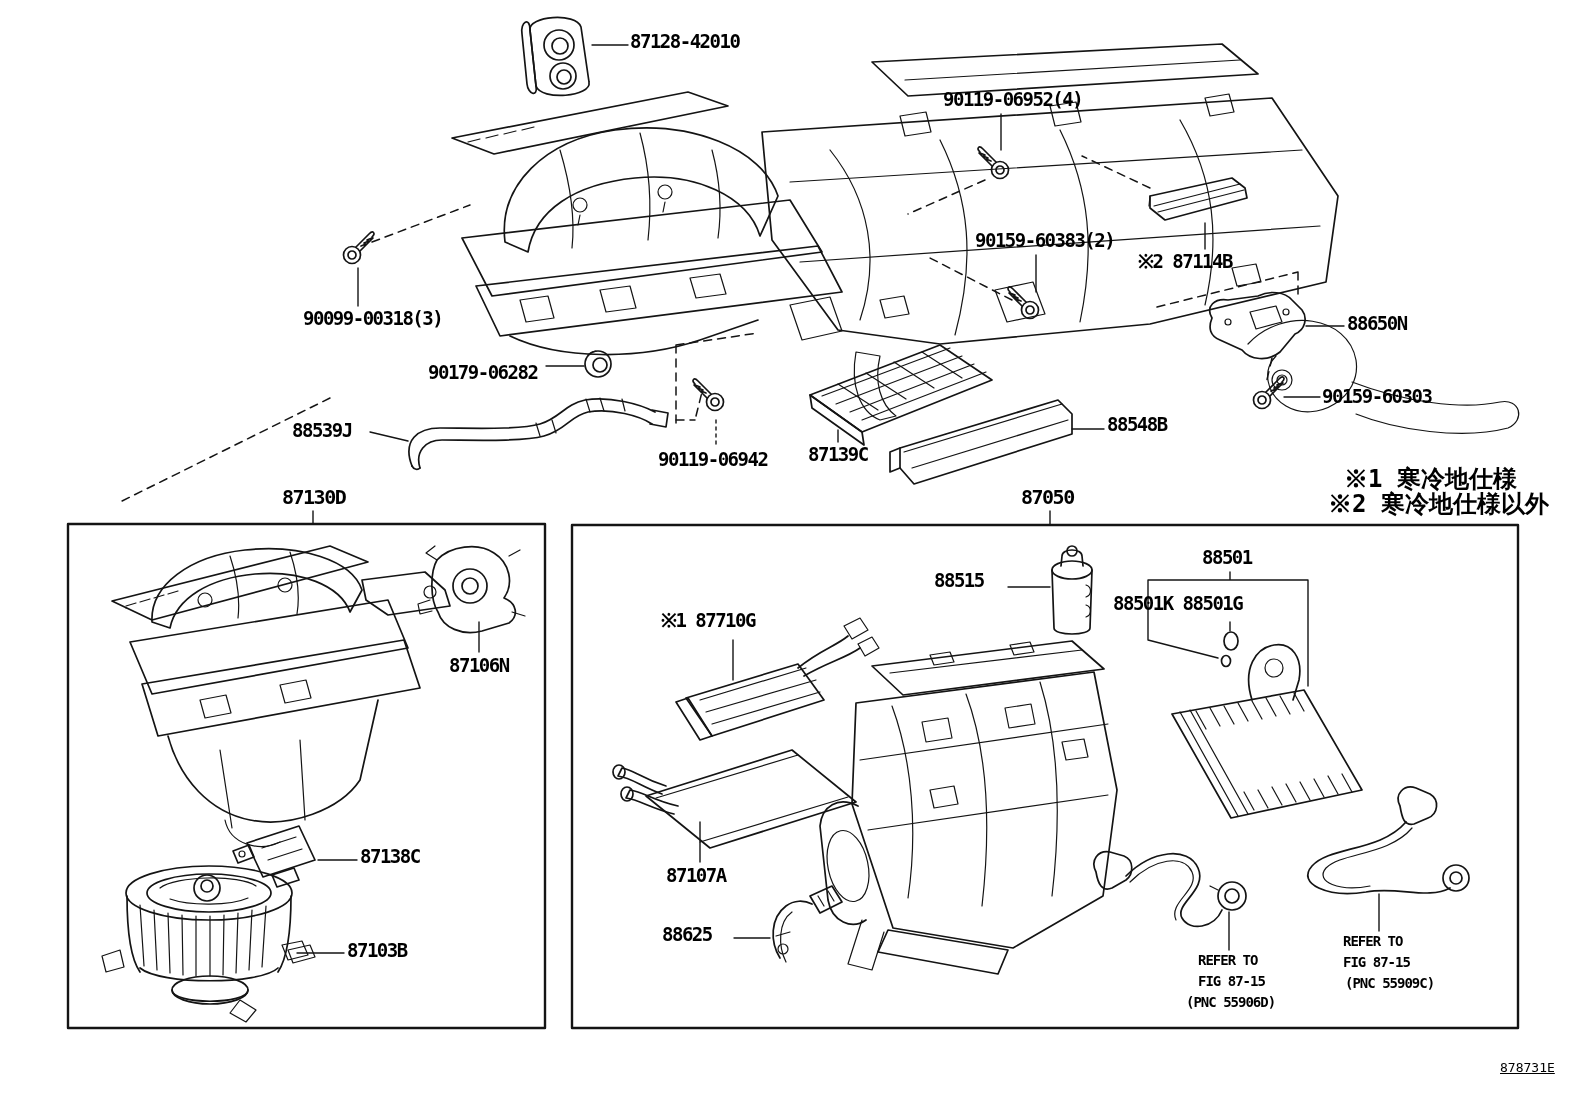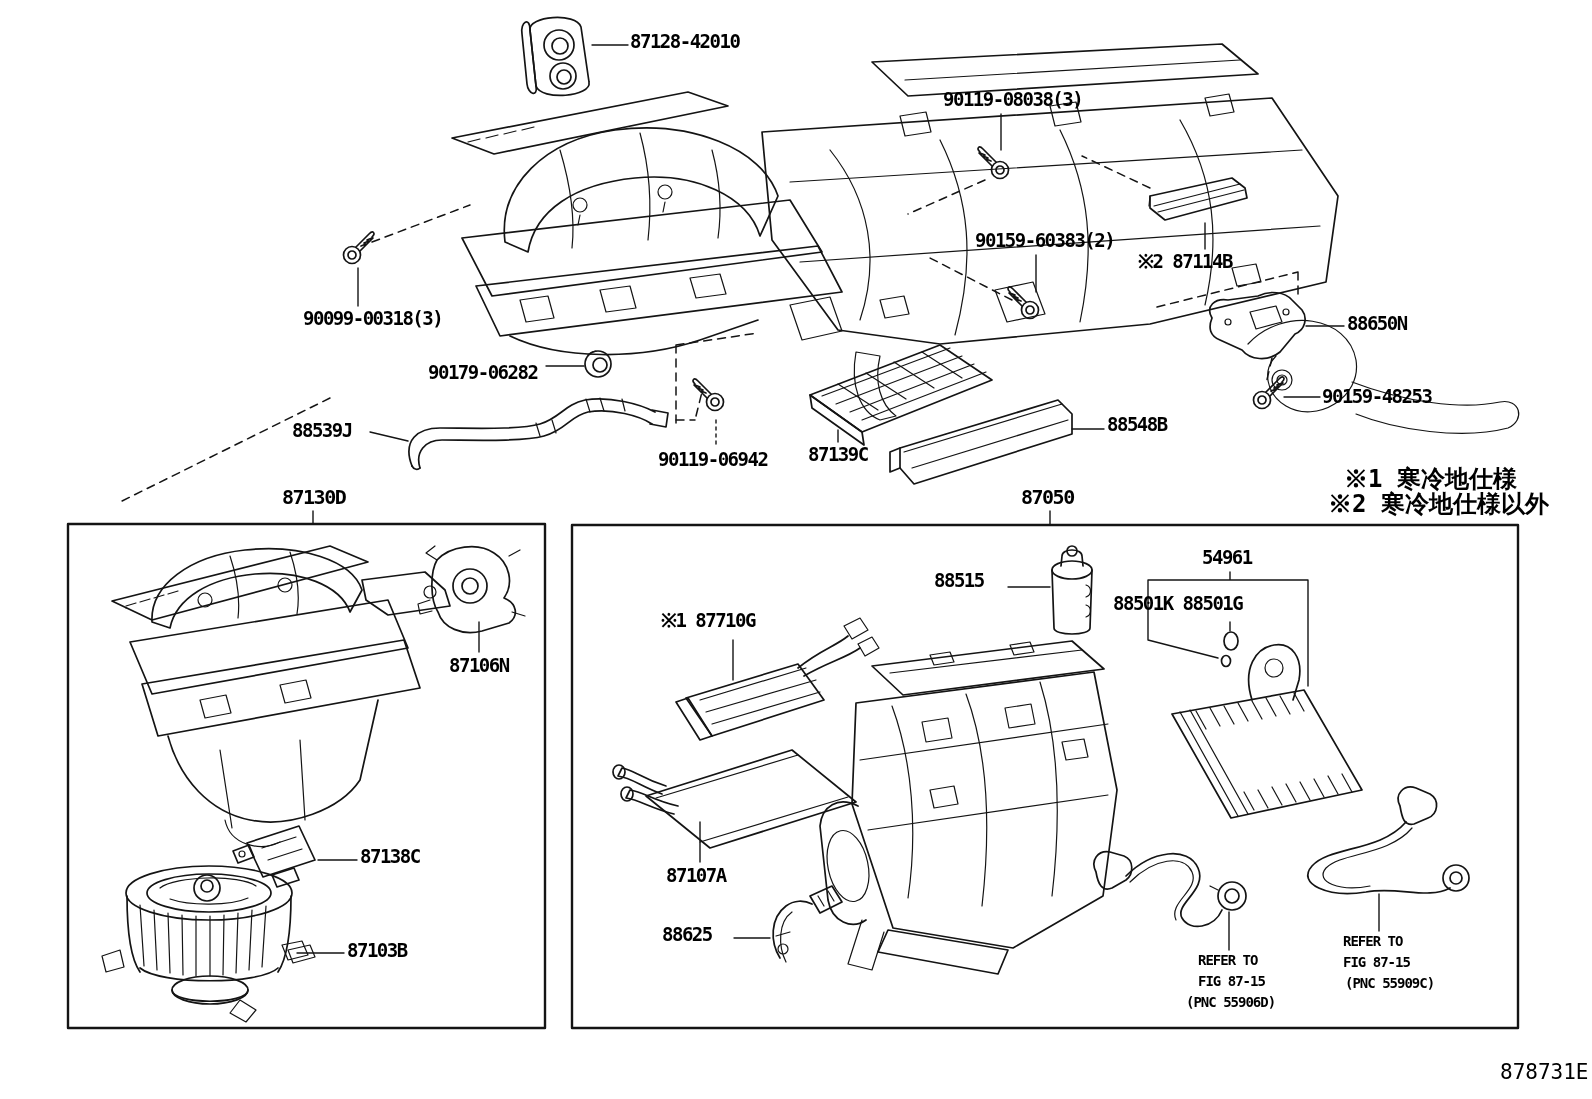--- a/index.html
+++ b/index.html
@@ -4,21 +4,21 @@
 <style>
   html,body{margin:0;padding:0;background:#fff;}
   .stage{position:relative;width:1592px;height:1099px;background:#fff;overflow:hidden;
          font-family:"DejaVu Sans Mono","Liberation Mono",monospace;}
   .stage svg{position:absolute;left:0;top:0;}
   .lbl{position:absolute;font-family:"DejaVu Sans Mono","Liberation Mono",monospace;
        font-weight:bold;font-size:19px;letter-spacing:-1.5px;color:#000;white-space:nowrap;line-height:1.1;text-align:center;}
   .big{font-size:20px;}
   .note{font-size:24px;letter-spacing:0;}
   .ref{font-size:14px;letter-spacing:-1px;}
-  .code{font-weight:normal;font-size:21px;letter-spacing:0;}
+  .code{font-weight:normal;font-size:13px;letter-spacing:0;text-decoration:underline;}
   
   .art path,.art circle,.art ellipse,.art line,.art rect{fill:none;stroke:#141414;stroke-width:1.7;
        stroke-linecap:round;stroke-linejoin:round;}
   .art .box{stroke-width:2.4;}
   .art .lead{stroke-width:1.4;}
   .art .dash{stroke-dasharray:8 6;stroke-width:1.5;}
   .art .dot{stroke-dasharray:3 4;stroke-width:1.4;}
   .art .thin{stroke-width:1.2;}
 </style>
 </head>
@@ -295,43 +295,43 @@
     <path class="dash" d="M676,345 V428 M676,345 L758,333"></path>
     <path class="dash" d="M1012,300 L930,258"></path>
     <path class="dash" d="M1150,188 L1082,156"></path>
     <path class="dash" d="M1157,307 L1298,272 M1298,272 V300"></path>
     <path class="dash" d="M1272,358 L1266,384"></path>
     <path class="dash" d="M676,420 H695 M696,416 L702,392"></path>
   </g>
 </svg>
 
 <div class="lbl" style="left:630px;top:31px">87128-42010</div>
-<div class="lbl" style="left:943px;top:89px">90119-08038(3)</div>
+<div class="lbl" style="left:943px;top:89px">90119-06952(4)</div>
 <div class="lbl" style="left:303px;top:308px">90099-00318(3)</div>
 <div class="lbl" style="left:428px;top:362px">90179-06282</div>
 <div class="lbl" style="left:292px;top:420px">88539J</div>
 <div class="lbl" style="left:658px;top:449px">90119-06942</div>
 <div class="lbl" style="left:808px;top:444px">87139C</div>
 <div class="lbl" style="left:1107px;top:414px">88548B</div>
 <div class="lbl" style="left:975px;top:230px">90159-60383(2)</div>
 <div class="lbl" style="left:1138px;top:251px">※2 87114B</div>
 <div class="lbl" style="left:1347px;top:313px">88650N</div>
-<div class="lbl" style="left:1322px;top:386px">90159-48253</div>
+<div class="lbl" style="left:1322px;top:386px">90159-60303</div>
 <div class="lbl note" style="left:1344px;top:466px">※1 寒冷地仕様</div>
 <div class="lbl note" style="left:1328px;top:491px">※2 寒冷地仕様以外</div>
 <div class="lbl big" style="left:282px;top:486px">87130D</div>
 <div class="lbl big" style="left:1021px;top:486px">87050</div>
 <div class="lbl" style="left:449px;top:655px">87106N</div>
 <div class="lbl" style="left:360px;top:846px">87138C</div>
 <div class="lbl" style="left:347px;top:940px">87103B</div>
 <div class="lbl" style="left:661px;top:610px">※1 87710G</div>
 <div class="lbl" style="left:666px;top:865px">87107A</div>
 <div class="lbl" style="left:662px;top:924px">88625</div>
 <div class="lbl" style="left:934px;top:570px">88515</div>
-<div class="lbl" style="left:1202px;top:547px">54961</div>
+<div class="lbl" style="left:1202px;top:547px">88501</div>
 <div class="lbl" style="left:1113px;top:593px">88501K 88501G</div>
 
 <div class="lbl ref" style="left:1198px;top:953px">REFER TO</div>
 <div class="lbl ref" style="left:1198px;top:974px">FIG 87-15</div>
 <div class="lbl ref" style="left:1186px;top:995px">(PNC 55906D)</div>
 <div class="lbl ref" style="left:1343px;top:934px">REFER TO</div>
 <div class="lbl ref" style="left:1343px;top:955px">FIG 87-15</div>
 <div class="lbl ref" style="left:1345px;top:976px">(PNC 55909C)</div>
 
 <div class="lbl code" style="left:1500px;top:1061px">878731E</div>

